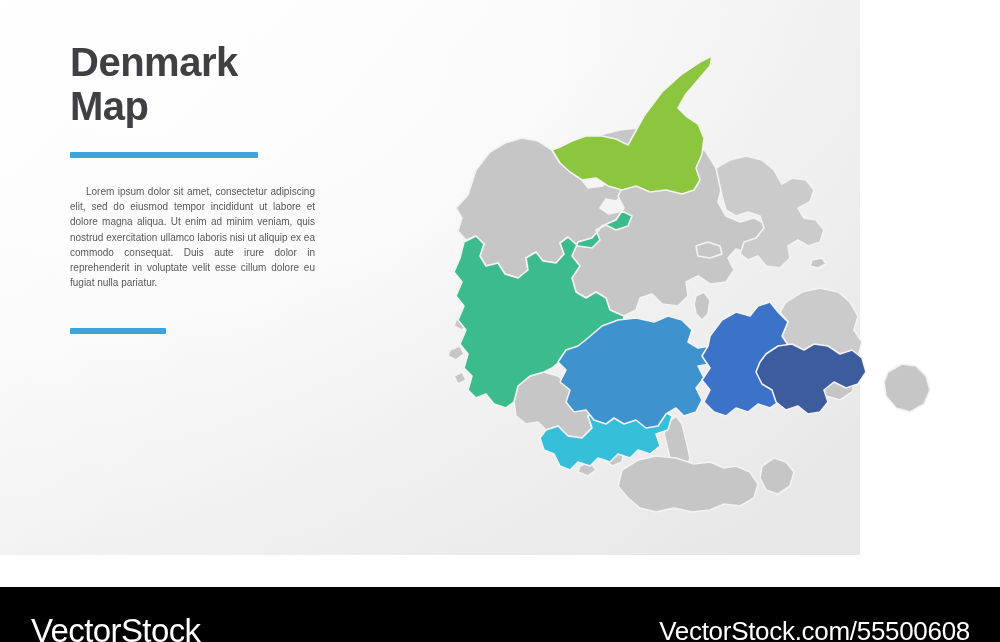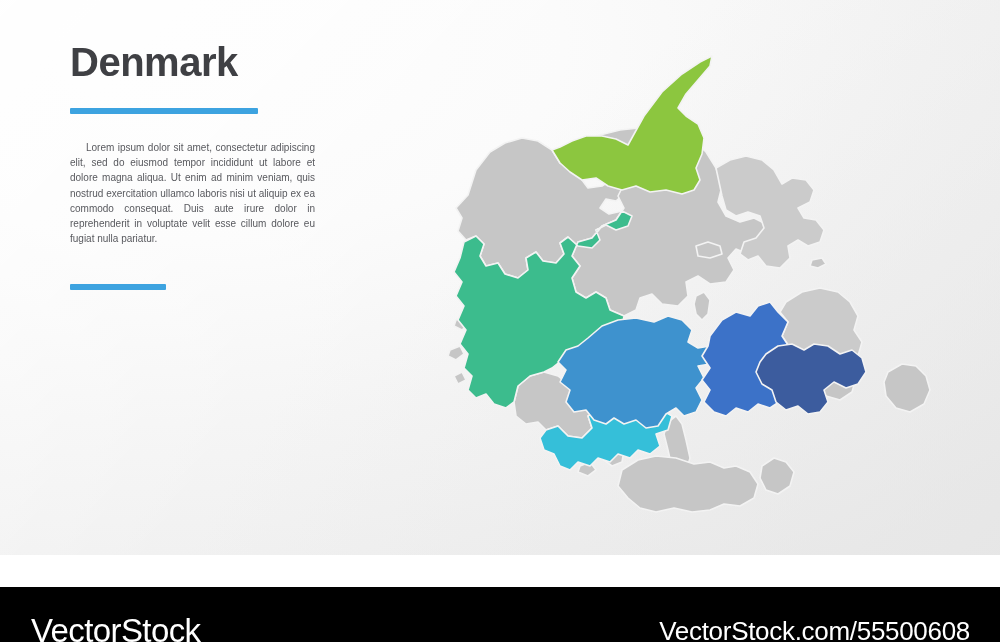--- a/index.html
+++ b/index.html
@@ -12,21 +12,21 @@
   #stage {
     position:relative;
     width:1000px;
     height:642px;
     overflow:hidden;
   }
   
   #poster {
     position:absolute;
     left:0; top:0;
-    width:1000px; height:555px;
+    width:860px; height:555px;
     background:
       radial-gradient(ellipse 120% 110% at 18% 8%, #fdfdfd 0%, #fafafa 32%, #f3f3f3 62%, #ececec 100%);
   }
   #poster::after{
     content:"";
     position:absolute; inset:0;
     background:linear-gradient(135deg, rgba(255,255,255,0.85) 0%, rgba(255,255,255,0.15) 45%, rgba(226,226,226,0.55) 100%);
     pointer-events:none;
   }
 
@@ -102,20 +102,21 @@
 </head>
 <body>
 
 <div id="stage">
 
   <div id="poster">
 
     <div id="textcol">
       <div class="title">
         <div>Denmark</div>
+        <div>Map</div>
       </div>
       <div class="rule" id="rule1" style="background: rgb(61, 163, 224);"></div>
       <p class="body-copy">Lorem ipsum dolor sit amet, consectetur adipiscing elit, sed do eiusmod tempor incididunt ut labore et dolore magna aliqua. Ut enim ad minim veniam, quis nostrud exercitation ullamco laboris nisi ut aliquip ex ea commodo consequat. Duis aute irure dolor in reprehenderit in voluptate velit esse cillum dolore eu fugiat nulla pariatur.</p>
       <div class="rule" id="rule2" style="background: rgb(61, 163, 224);"></div>
     </div>
 
     <div id="mapwrap">
       <svg viewBox="0 0 580 525" xmlns="http://www.w3.org/2000/svg">
 
         <g>

